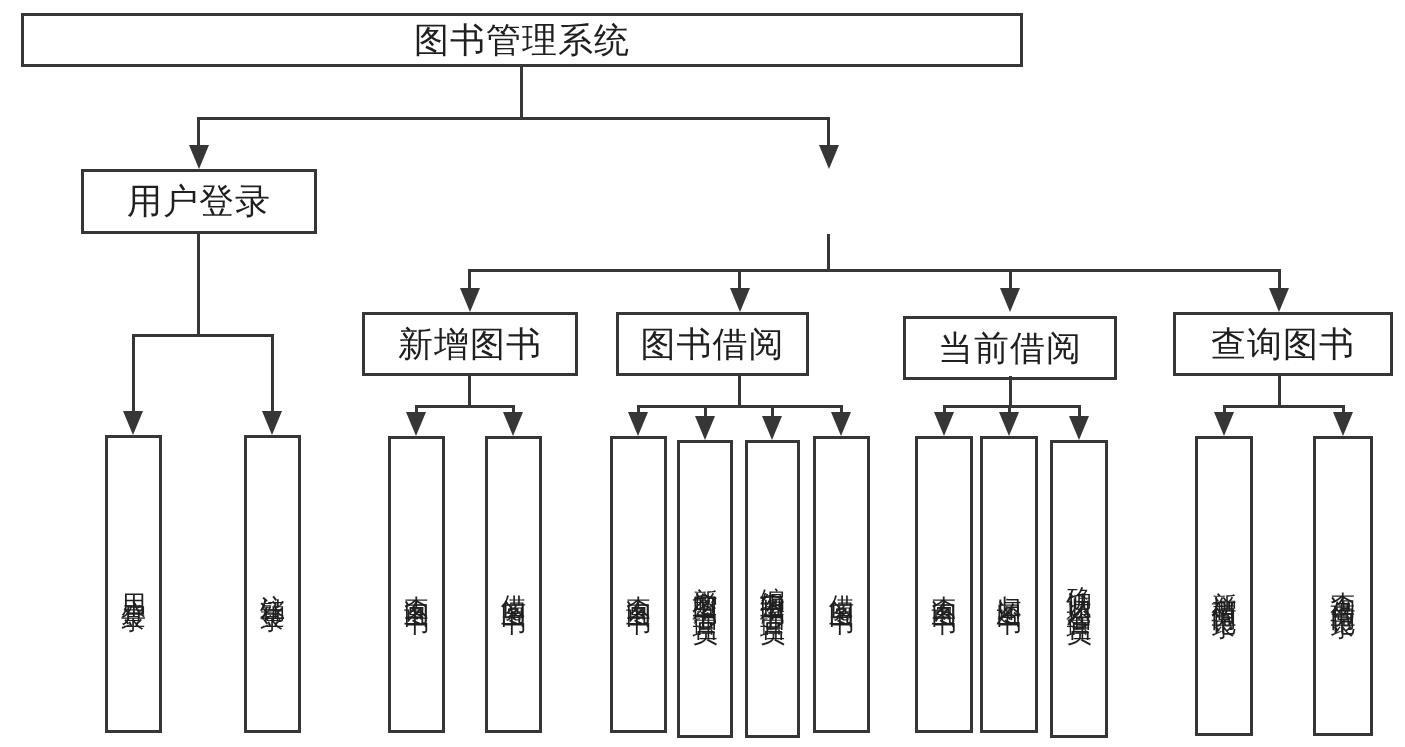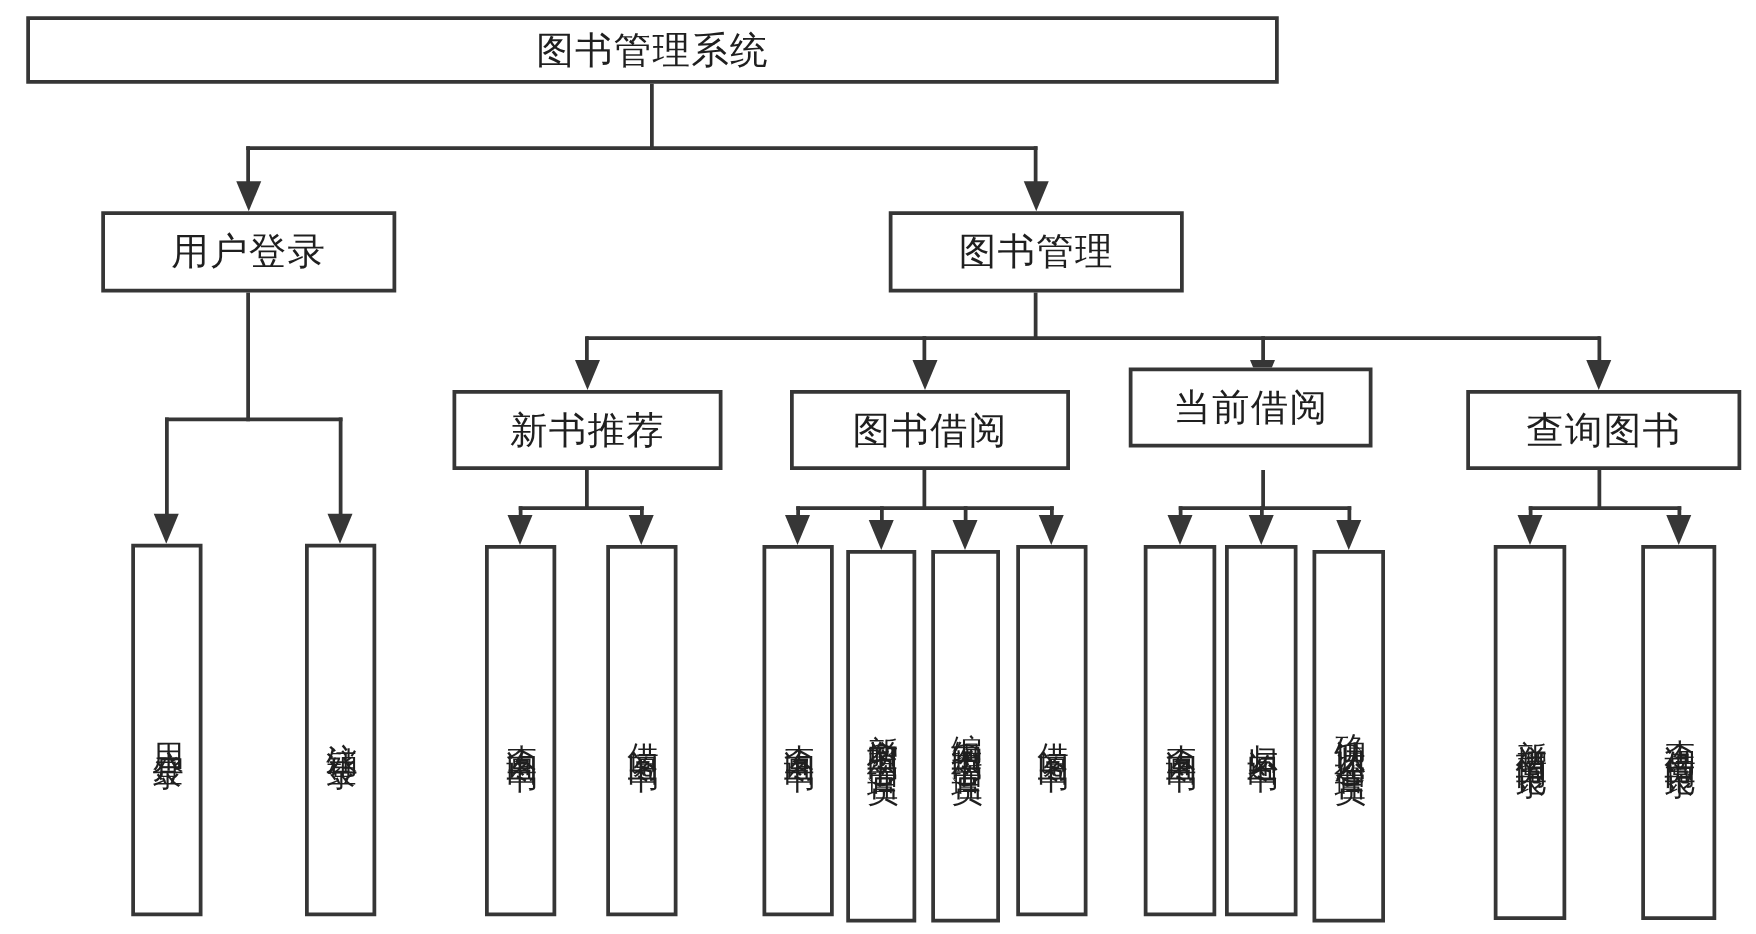--- a/index.html
+++ b/index.html
@@ -14,21 +14,21 @@
   .box {
     position: absolute;
     background: #ffffff;
     border: 3px solid #363636;
     box-sizing: border-box;
     display: flex;
     align-items: center;
     justify-content: center;
     color: #1f1f1f;
   }
-  .hbox { font-size: 30px; letter-spacing: 1px; white-space: nowrap; text-align: right; }
+  .hbox { font-size: 35px; letter-spacing: 1px; white-space: nowrap; text-align: right; }
   .leaf {
     writing-mode: vertical-rl;
     text-orientation: mixed;
     font-size: 25px;
     letter-spacing: 5px;
     line-height: 1;
   }
   .vl { position: absolute; width: 3px; background: #363636; }
   .hl { position: absolute; height: 3px; background: #363636; }
   .arrow {
@@ -56,43 +56,42 @@
   <div class="box hbox" style="left:21px;top:13px;width:1002px;height:54px">图书管理系统</div>
 
   <div class="vl" style="left:520px;top:67px;height:51px"></div>
   <div class="hl" style="left:197px;top:117px;width:633px"></div>
   <div class="vl" style="left:197px;top:117px;height:32px"></div>
   <div class="arrow" style="left:189px;top:145px"></div>
   <div class="vl" style="left:827px;top:117px;height:32px"></div>
   <div class="arrow" style="left:819px;top:145px"></div>
 
   <div class="box hbox" style="left:81px;top:169px;width:236px;height:65px">用户登录</div>
-  <div class="box hbox" style="left:711px;top:169px;width:236px;height:65px">图书管理</div>
 
   <div class="vl" style="left:197px;top:234px;height:103px"></div>
   <div class="hl" style="left:132px;top:334px;width:142px"></div>
   <div class="vl" style="left:132px;top:334px;height:82px"></div>
   <div class="arrow" style="left:123px;top:411px"></div>
   <div class="vl" style="left:271px;top:334px;height:82px"></div>
   <div class="arrow" style="left:262px;top:411px"></div>
 
   <div class="vl" style="left:827px;top:234px;height:38px"></div>
   <div class="hl" style="left:469px;top:269px;width:811px"></div>
   <div class="vl" style="left:468px;top:269px;height:24px"></div>
   <div class="arrow" style="left:460px;top:288px"></div>
   <div class="vl" style="left:738px;top:269px;height:24px"></div>
   <div class="arrow" style="left:730px;top:288px"></div>
   <div class="vl" style="left:1009px;top:269px;height:24px"></div>
   <div class="arrow" style="left:1000px;top:288px"></div>
   <div class="vl" style="left:1278px;top:269px;height:24px"></div>
   <div class="arrow" style="left:1269px;top:288px"></div>
 
-  <div class="box hbox" style="left:362px;top:312px;width:216px;height:64px">新书推荐</div>
-  <div class="box hbox" style="left:632px;top:312px;width:224px;height:64px">图书借阅</div>
-  <div class="box hbox" style="left:903px;top:294px;width:195px;height:64px">当前借阅</div>
+  <div class="box hbox" style="left:362px;top:312px;width:216px;height:64px">新增图书</div>
+  <div class="box hbox" style="left:616px;top:312px;width:193px;height:64px">图书借阅</div>
+  <div class="box hbox" style="left:903px;top:316px;width:214px;height:64px">当前借阅</div>
   <div class="box hbox" style="left:1173px;top:312px;width:220px;height:64px">查询图书</div>
 
   <div class="vl" style="left:468px;top:376px;height:31px"></div>
   <div class="hl" style="left:415px;top:405px;width:100px"></div>
   <div class="vl" style="left:415px;top:405px;height:10px"></div>
   <div class="arrow" style="left:406px;top:412px"></div>
   <div class="vl" style="left:512px;top:405px;height:10px"></div>
   <div class="arrow" style="left:503px;top:412px"></div>
 
   <div class="vl" style="left:738px;top:376px;height:31px"></div>

